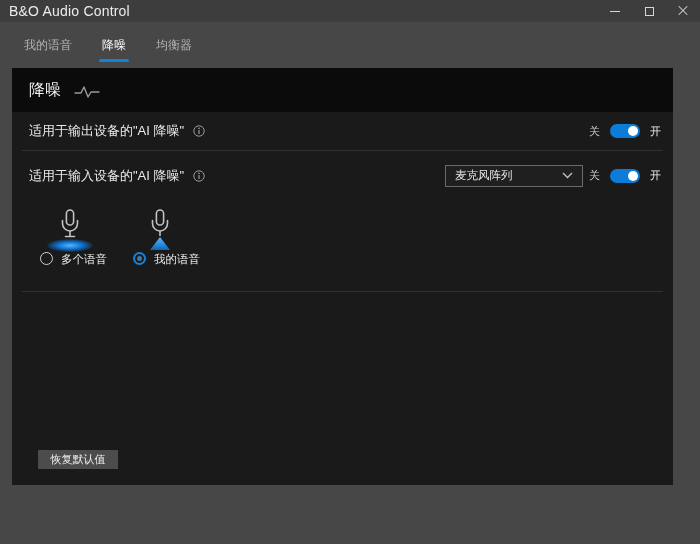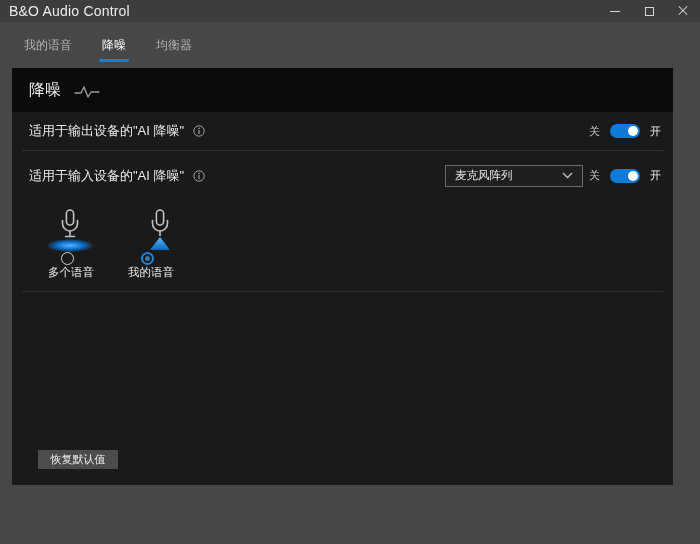--- a/index.html
+++ b/index.html
@@ -61,21 +61,21 @@
 
   
   .voice-section { position:relative; height:91px; }
   .mic-glow { position:absolute; left:35px; top:39px; width:46px; height:13px; border-radius:50%;
     background:radial-gradient(ellipse at center, #55b5ff 0%, #0d6ecb 40%, rgba(10,80,150,0) 75%); }
   .mic-svg-1 { position:absolute; left:44px; top:8px; }
   .mic-svg-2 { position:absolute; left:134px; top:8px; }
   .beam { position:absolute; left:136px; top:37px; }
 
   .radio-row { position:absolute; left:28px; top:52px; display:flex; align-items:center; gap:26px; }
-  .radio-item { display:flex; align-items:center;flex-direction:column; }
+  .radio-item { display:flex; align-items:flex-start; }
   .radio-circle { width:13px; height:13px; border-radius:50%; border:1.5px solid #cfcfcf; }
   .radio-circle.selected { border:2px solid #1583d6; display:flex; align-items:center; justify-content:center; }
   .radio-dot { width:5px; height:5px; border-radius:50%; background:#46759e; }
   .radio-label { font-size:11.5px; color:#e8e8e8; margin-left:8px; }
 
   .reset-btn { position:absolute; left:26px; bottom:16px; width:80px; height:19px;
     background:#4c4c4c; border:none; color:#ececec; font-size:11px;
     font-family:inherit; display:flex; align-items:center; justify-content:center;margin-top:45px; }
 
   

